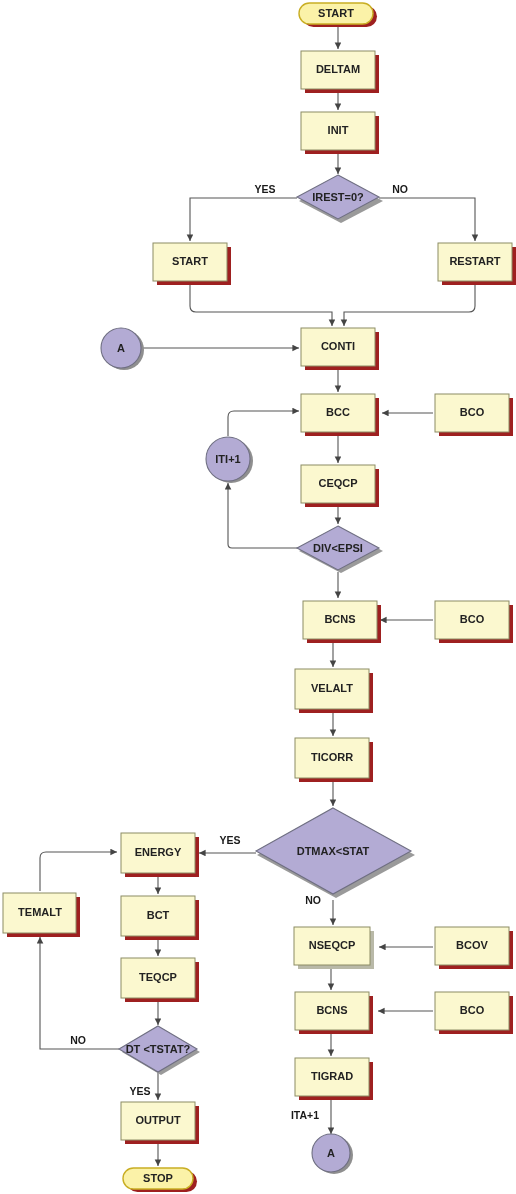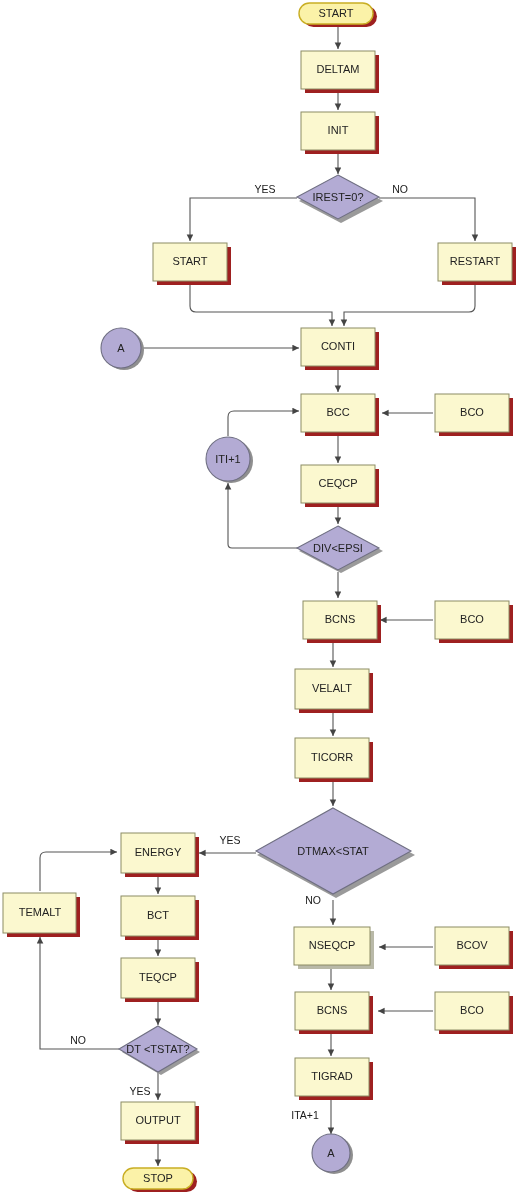--- a/index.html
+++ b/index.html
@@ -1,17 +1,17 @@
 <!DOCTYPE html>
 <html><head>
 <meta charset="utf-8">
 <style>
   html,body{margin:0;padding:0;background:#ffffff;}
   body{width:516px;height:1194px;font-family:"Liberation Sans",sans-serif;}
-  #canvas{position:relative;width:516px;height:1194px;overflow:hidden;background:#fff;}
+  #canvas{position:relative;width:516px;height:1194px;overflow:hidden;background:#fff;font-weight:bold;}
   svg{position:absolute;left:0;top:0;width:516px;height:1194px;}
   .nodeLabel{font-family:"Liberation Sans",sans-serif;font-size:11px;fill:#222222;}
   .edgeLabel{font-family:"Liberation Sans",sans-serif;font-size:10.5px;fill:#1a1a1a;}
   text{dominant-baseline:middle;}
 </style>
 </head>
 <body>
 
 <div id="canvas">
 <svg viewBox="0 0 516 1194" xmlns="http://www.w3.org/2000/svg">

